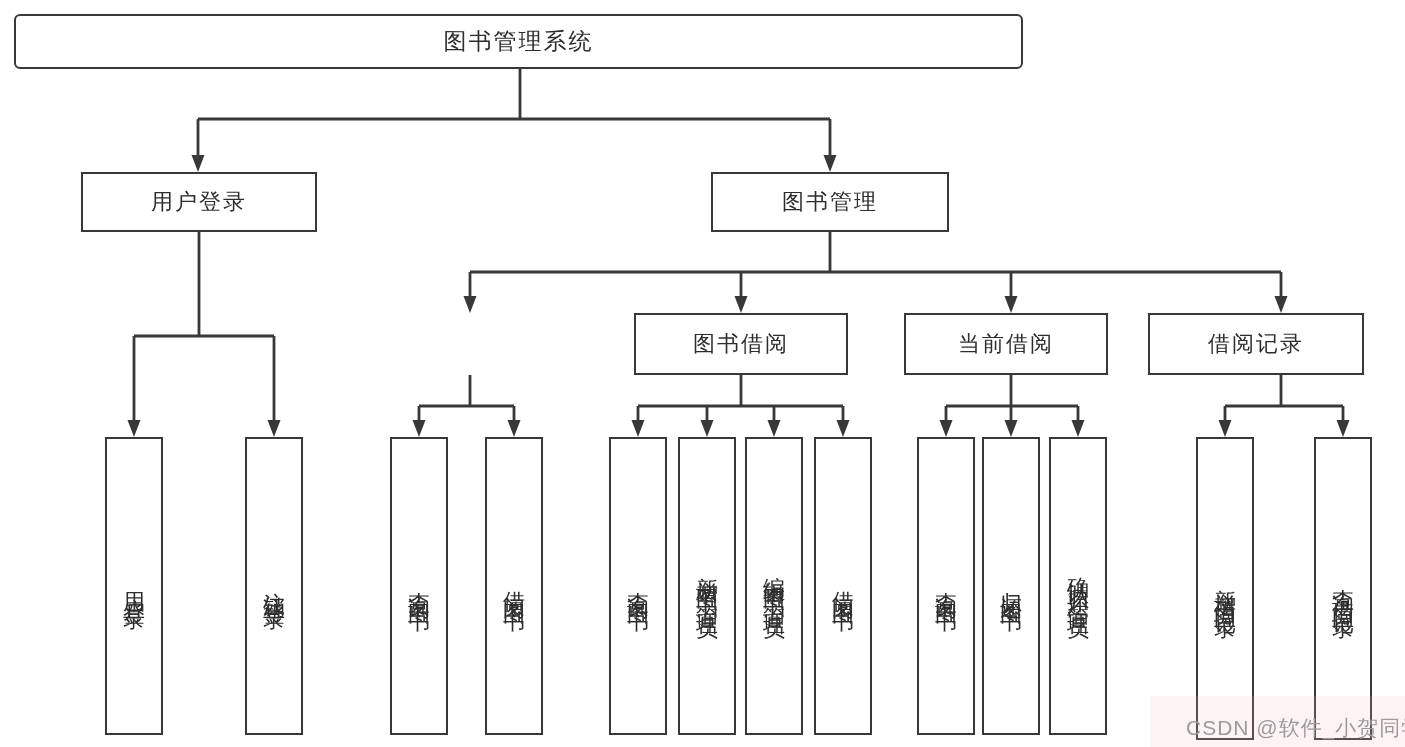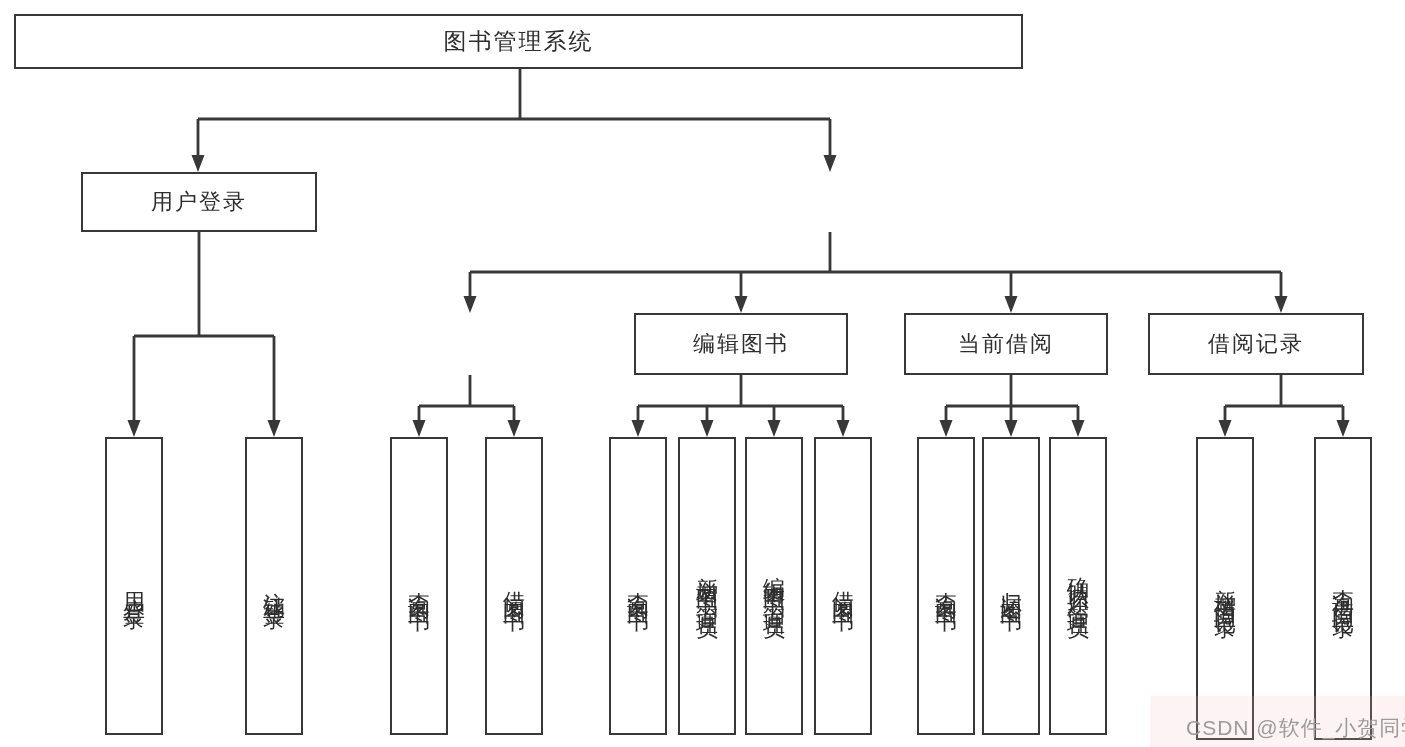--- a/index.html
+++ b/index.html
@@ -76,30 +76,33 @@
              M470 313 l-6.5 -17 l13 0 Z  M741 313 l-6.5 -17 l13 0 Z
              M1011 313 l-6.5 -17 l13 0 Z M1281 313 l-6.5 -17 l13 0 Z
              M419 437 l-6.5 -17 l13 0 Z  M514 437 l-6.5 -17 l13 0 Z
              M638 437 l-6.5 -17 l13 0 Z  M707 437 l-6.5 -17 l13 0 Z
              M774 437 l-6.5 -17 l13 0 Z  M843 437 l-6.5 -17 l13 0 Z
              M946 437 l-6.5 -17 l13 0 Z  M1011 437 l-6.5 -17 l13 0 Z
              M1078 437 l-6.5 -17 l13 0 Z M1225 437 l-6.5 -17 l13 0 Z
              M1343 437 l-6.5 -17 l13 0 Z" fill="#383838" stroke="none"></path>
   </svg>
 
-  <div class="node h root" style="left:14px; top:14px; width:1009px; height:55px;">
+  <div class="node h root" style="left:14px; top:14px; width:1009px; height:55px;border-radius:6px;">
     <span class="lbl">图书管理系统</span>
   </div>
 
   <div class="node h" style="left:81px; top:172px; width:236px; height:60px;">
     <span class="lbl">用户登录</span>
   </div>
+  <div class="node h" style="left:711px; top:172px; width:238px; height:60px;">
+    <span class="lbl">图书管理</span>
+  </div>
 
   <div class="node h" style="left:634px; top:313px; width:214px; height:62px;">
-    <span class="lbl">编辑图书</span>
+    <span class="lbl">图书借阅</span>
   </div>
   <div class="node h" style="left:904px; top:313px; width:204px; height:62px;">
     <span class="lbl">当前借阅</span>
   </div>
   <div class="node h" style="left:1148px; top:313px; width:216px; height:62px;">
     <span class="lbl">借阅记录</span>
   </div>
 
   <div class="node v" style="left:105px; top:437px; width:58px; height:298px;">
     <span class="lbl">用户登录</span>

